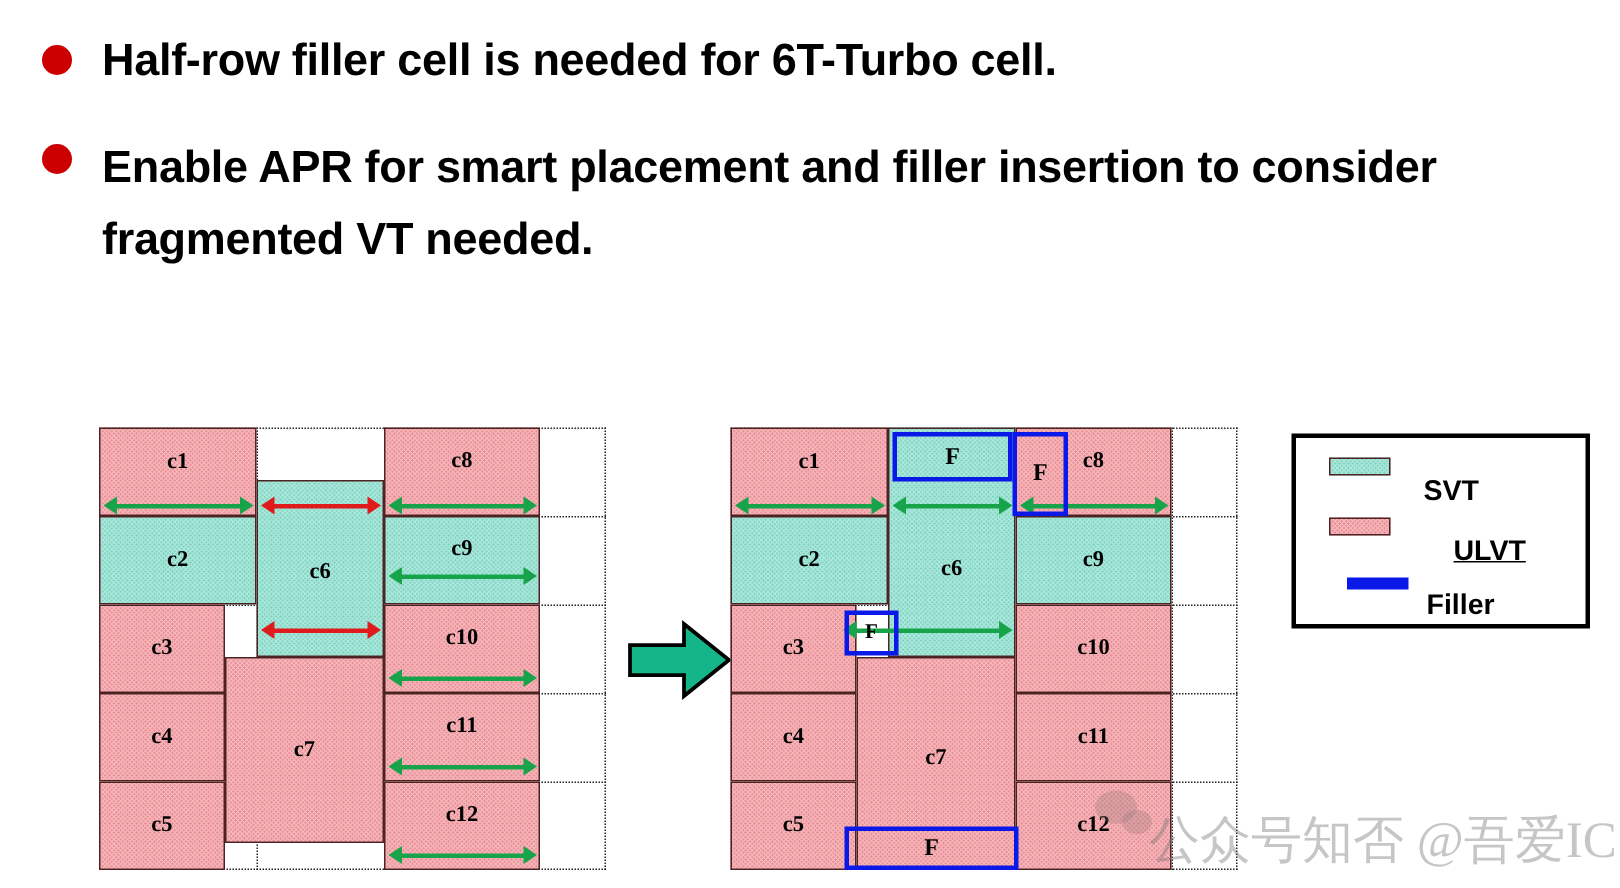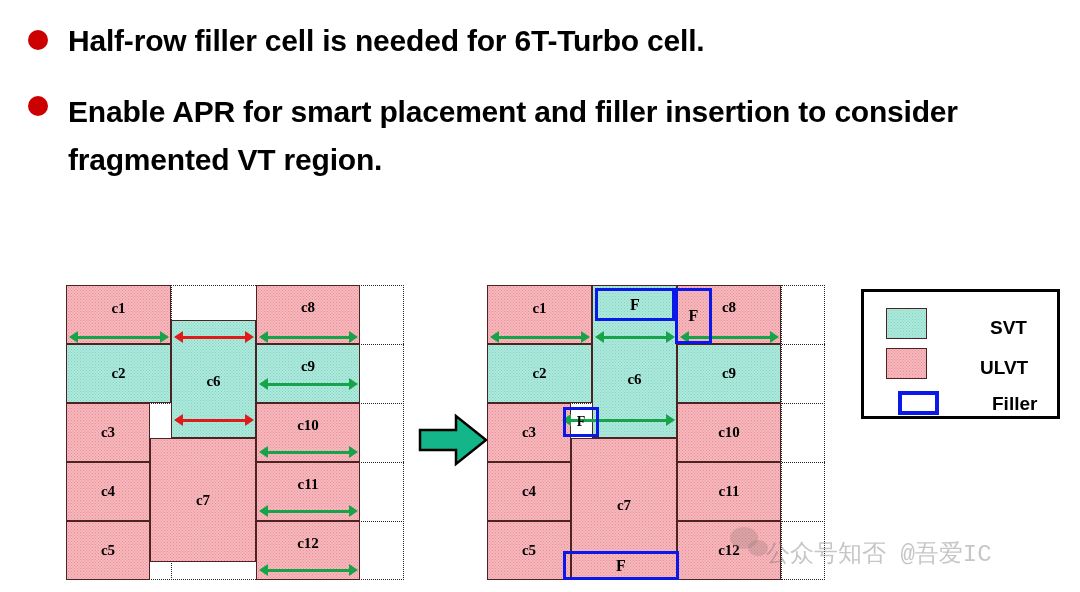--- a/index.html
+++ b/index.html
@@ -108,35 +108,35 @@
   
   .bigarrow { position: absolute; }
 
   
   .legend {
     position: absolute;
     box-sizing: border-box;
     border: 3px solid #000;
     background: #fff;
   }
-  .legend-row { position: absolute; display: flex; align-items: flex-end; }
+  .legend-row { position: absolute; display: flex; align-items: flex-start; flex-direction: column; }
   .legend-swatch { box-sizing: border-box; }
   .legend-swatch.outline {
     background: #fff; border: 4px solid #0b19e8;
   }
   .legend-label {
     font-weight: bold; font-size: 19px; color: #000;
   }
 
   
   .watermark {
     position: absolute;
     color: rgba(120,120,120,0.42);
-    font-size: 24px;
-    font-family: Liberation Mono, monospace;
+    font-size: 34px;
+    font-family: Liberation Serif, serif;
     white-space: nowrap;
     pointer-events: none;
   }
   .wm-blob {
     position: absolute;
     border-radius: 50%;
     background: rgba(150,120,120,0.30);
     pointer-events: none;
   }
 </style>
@@ -147,21 +147,21 @@
 
   <div class="bullet-list">
 
     <div class="bullet-row" style="position:absolute; left:28px; top:22px; width:1020px;">
       <span class="bullet-dot" style="margin-top:8px;"></span>
       <span class="bullet-text" style="margin-left:20px; font-size:30px; line-height:38px; width:950px;">Half-row filler cell is needed for 6T-Turbo cell.</span>
     </div>
 
     <div class="bullet-row" style="position:absolute; left:28px; top:88px; width:1020px;">
       <span class="bullet-dot" style="margin-top:8px;"></span>
-      <span class="bullet-text" style="margin-left:20px; font-size:30px; line-height:48px; width:965px;">Enable APR for smart placement and filler insertion to consider fragmented VT region.</span>
+      <span class="bullet-text" style="margin-left:20px; font-size:30px; line-height:48px; width:965px;">Enable APR for smart placement and filler insertion to consider fragmented VT needed.</span>
     </div>
 
   </div>
 
   <div class="diagram" style="left:0px; top:0px; width:420px; height:592px;">
 
     <div class="dotgrid" style="left:66px; top:285px; width:338px; height:295px;"></div>
 
     <div class="dotline-h" style="left:66px; top:344px; width:338px;"></div>
     <div class="dotline-h" style="left:66px; top:403px; width:338px;"></div>
@@ -343,21 +343,21 @@
 
   <div class="legend" style="left:861px; top:289px; width:199px; height:130px;">
 
     <div class="legend-row" style="left:22px; top:13px; width:160px; height:34px;">
       <span class="legend-swatch svt" style="width:41px; height:31px; border:1.4px solid #4d2222; display:inline-block;"></span>
       <span class="legend-label" style="margin-left:63px;">SVT</span>
     </div>
 
     <div class="legend-row" style="left:22px; top:53px; width:170px; height:34px;">
       <span class="legend-swatch ulvt" style="width:41px; height:31px; border:1.4px solid #4d2222; display:inline-block;"></span>
-      <span class="legend-label" style="margin-left:53px;">ULVT</span>
+      <span class="legend-label" style="margin-left:83px;text-decoration:underline;">ULVT</span>
     </div>
 
     <div class="legend-row" style="left:34px; top:93px; width:170px; height:30px;">
       <span class="legend-swatch outline" style="width:41px; height:24px; display:inline-block;"></span>
       <span class="legend-label" style="margin-left:53px;">Filler</span>
     </div>
   </div>
 
   <div class="wm-blob" style="left:730px; top:527px; width:28px; height:22px;"></div>
   <div class="wm-blob" style="left:748px; top:540px; width:20px; height:16px;"></div>

